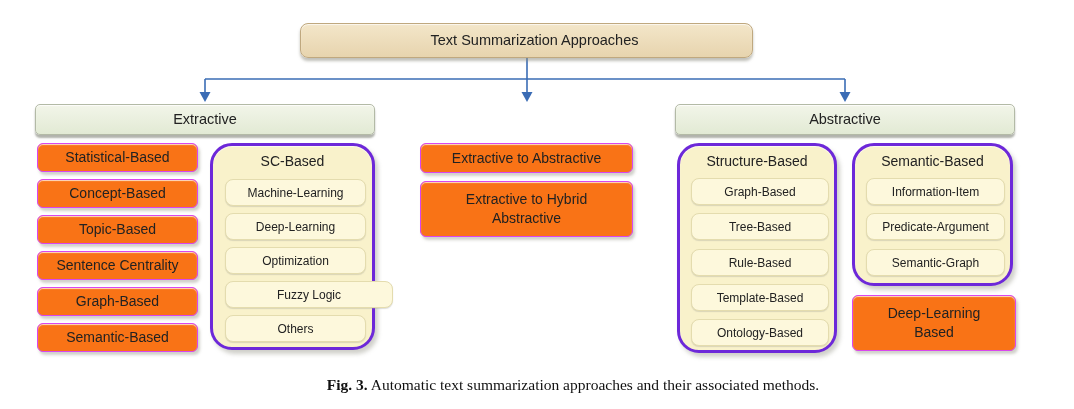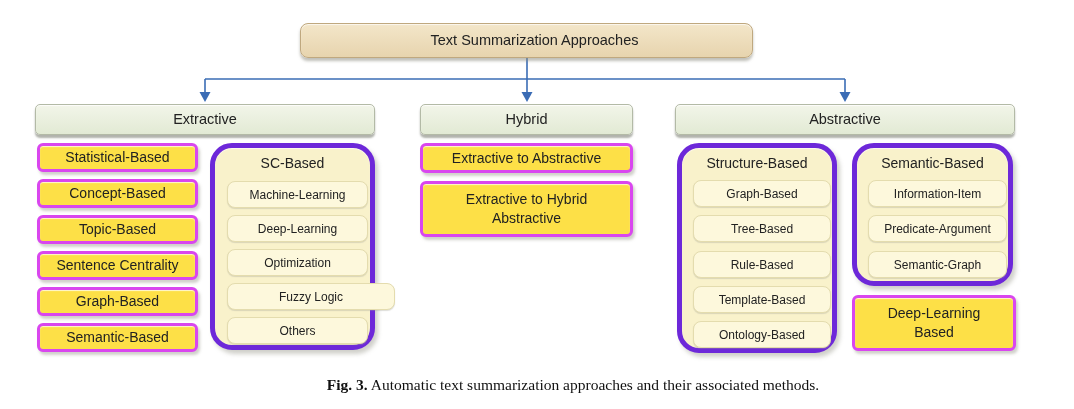--- a/index.html
+++ b/index.html
@@ -18,27 +18,27 @@
     font-size:14.5px;
     padding-left:16px;
   }
   .green{
     background:linear-gradient(#f2f5e9,#e2ead4);
     border:1px solid #b3baa6;border-radius:5px;
     box-shadow:0 3px 2px rgba(125,128,117,.6), inset 0 1px 1px rgba(255,255,255,.8);
     font-size:14.5px;
   }
   .yellow{
-    background:#fde047;
-    border:3px solid #d946ef;border-radius:6px;
+    background:#f97316;
+    border:1px solid #d946ef;border-radius:6px;
     box-shadow:2px 3px 3px rgba(150,150,138,.45), inset 0 1px 1px rgba(255,255,255,.75);
   }
   .container{
     position:absolute;background:#f9f2cb;
-    border:5px solid #6d28d9;border-radius:22px;
+    border:3px solid #6d28d9;border-radius:22px;
     box-shadow:3px 4px 4px rgba(150,150,138,.45), inset 0 1px 1px rgba(255,255,255,.7);
     box-sizing:border-box;
   }
   .grp-title{
     position:absolute;left:0;right:0;top:7px;text-align:center;
     font-size:14px;color:#222;
   }
   .inner{
     position:absolute;display:flex;align-items:center;justify-content:center;
     background:#fdf8dc;border:1px solid #e4dcae;border-radius:8px;
@@ -92,21 +92,20 @@
 
   <div class="container" style="left:210px;top:143px;width:165px;height:207px">
     <div class="grp-title">SC-Based</div>
     <div class="inner" style="left:12px;top:33px;width:141px;height:27px">Machine-Learning</div>
     <div class="inner" style="left:12px;top:67px;width:141px;height:27px">Deep-Learning</div>
     <div class="inner" style="left:12px;top:101px;width:141px;height:27px">Optimization</div>
     <div class="inner" style="left:12px;top:135px;width:168px;height:27px">Fuzzy Logic</div>
     <div class="inner" style="left:12px;top:169px;width:141px;height:27px">Others</div>
   </div>
 
-  <div class="box green" style="left:420px;top:104px;width:213px;height:31px">Hybrid</div>
 
   <div class="box yellow" style="left:420px;top:143px;width:213px;height:30px">Extractive to Abstractive</div>
   <div class="box yellow" style="left:420px;top:181px;width:213px;height:56px;padding:0 26px">Extractive to Hybrid Abstractive</div>
 
   <div class="box green" style="left:675px;top:104px;width:340px;height:31px">Abstractive</div>
 
   <div class="container" style="left:677px;top:143px;width:160px;height:210px">
     <div class="grp-title">Structure-Based</div>
     <div class="inner" style="left:11px;top:32px;width:138px;height:27px">Graph-Based</div>
     <div class="inner" style="left:11px;top:67px;width:138px;height:27px">Tree-Based</div>

